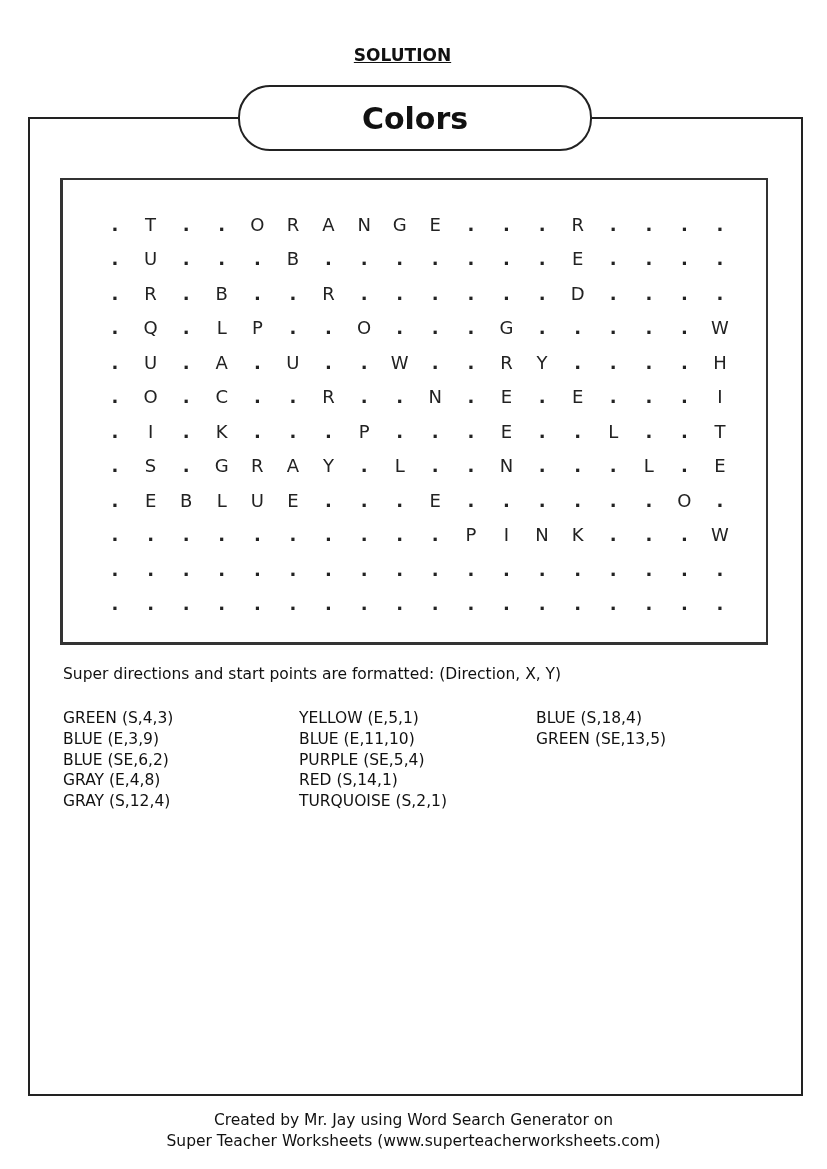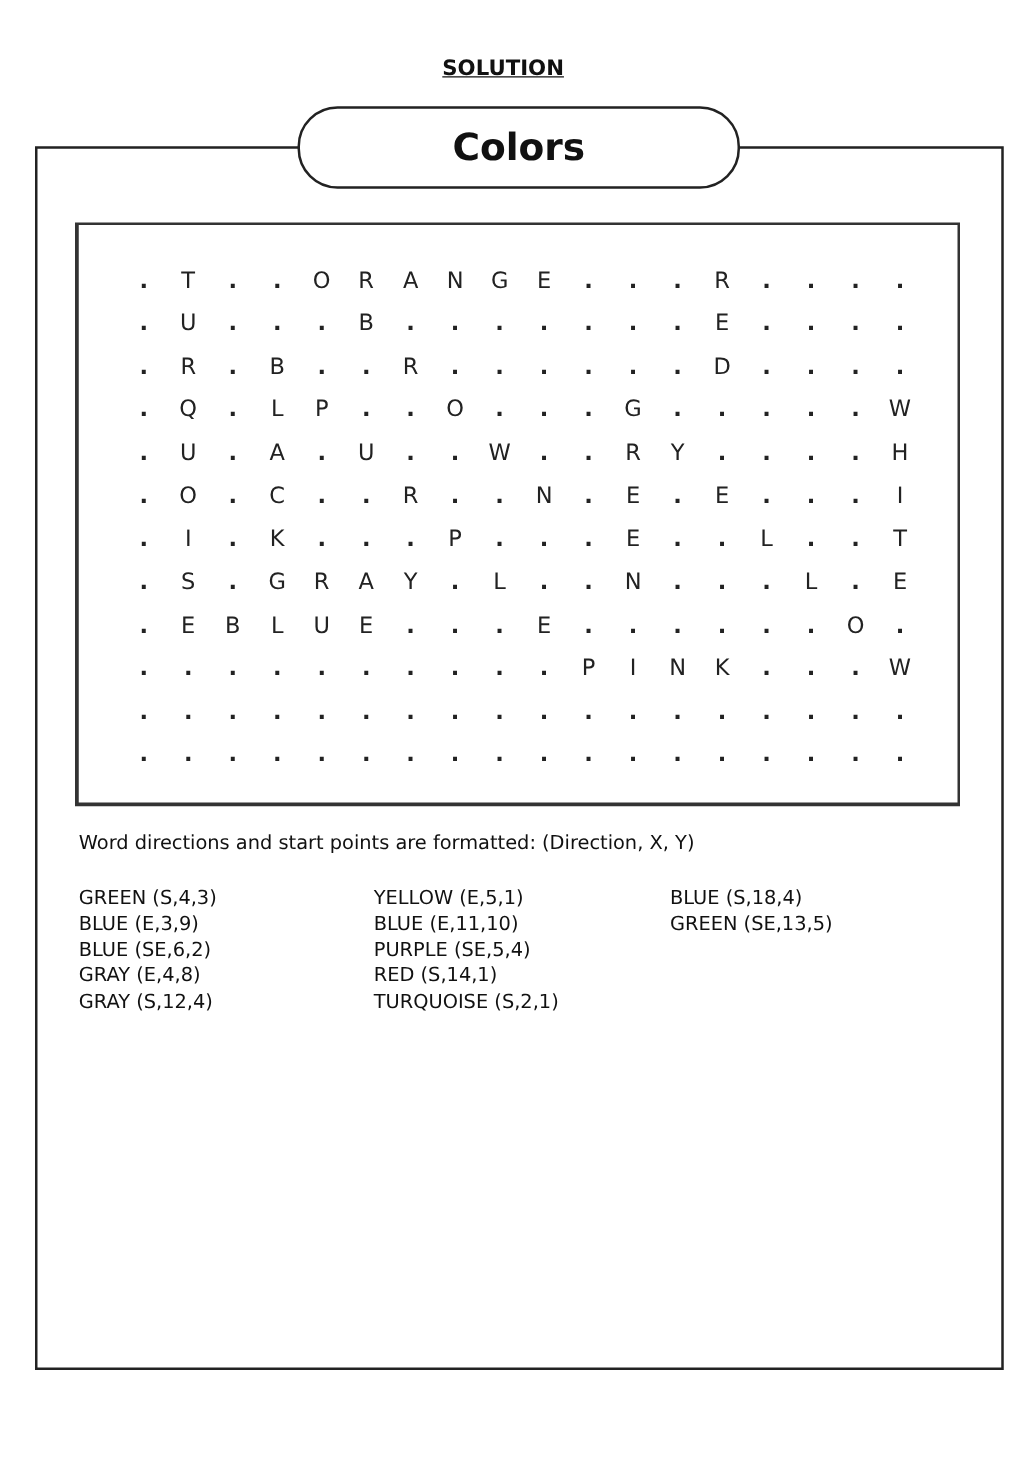--- a/index.html
+++ b/index.html
@@ -337,21 +337,21 @@
       <div class="cell dot" style="left: 443.471px; top: 424px;">.</div>
       <div class="cell dot" style="left: 479.059px; top: 424px;">.</div>
       <div class="cell dot" style="left: 514.647px; top: 424px;">.</div>
       <div class="cell dot" style="left: 550.235px; top: 424px;">.</div>
       <div class="cell dot" style="left: 585.824px; top: 424px;">.</div>
       <div class="cell dot" style="left: 621.412px; top: 424px;">.</div>
       <div class="cell dot" style="left: 657px; top: 424px;">.</div>
     </div>
 </div>
 
-<div class="instructions">Word directions and start points are formatted: (Direction, X, Y)</div>
+<div class="instructions">Super directions and start points are formatted: (Direction, X, Y)</div>
 
 <div class="word-col" style="left:63px;">
   <div class="word">GREEN (S,4,3)</div>
   <div class="word">BLUE (E,3,9)</div>
   <div class="word">BLUE (SE,6,2)</div>
   <div class="word">GRAY (E,4,8)</div>
   <div class="word">GRAY (S,12,4)</div>
 </div>
 
 <div class="word-col" style="left:299px;">
@@ -361,13 +361,15 @@
   <div class="word">RED (S,14,1)</div>
   <div class="word">TURQUOISE (S,2,1)</div>
 </div>
 
 <div class="word-col" style="left:536px;">
   <div class="word">BLUE (S,18,4)</div>
   <div class="word">GREEN (SE,13,5)</div>
 </div>
 
 <div class="footer">
+  <div>Created by Mr. Jay using Word Search Generator on</div>
+  <div>Super Teacher Worksheets (www.superteacherworksheets.com)</div>
 </div>
 
 </body></html>

